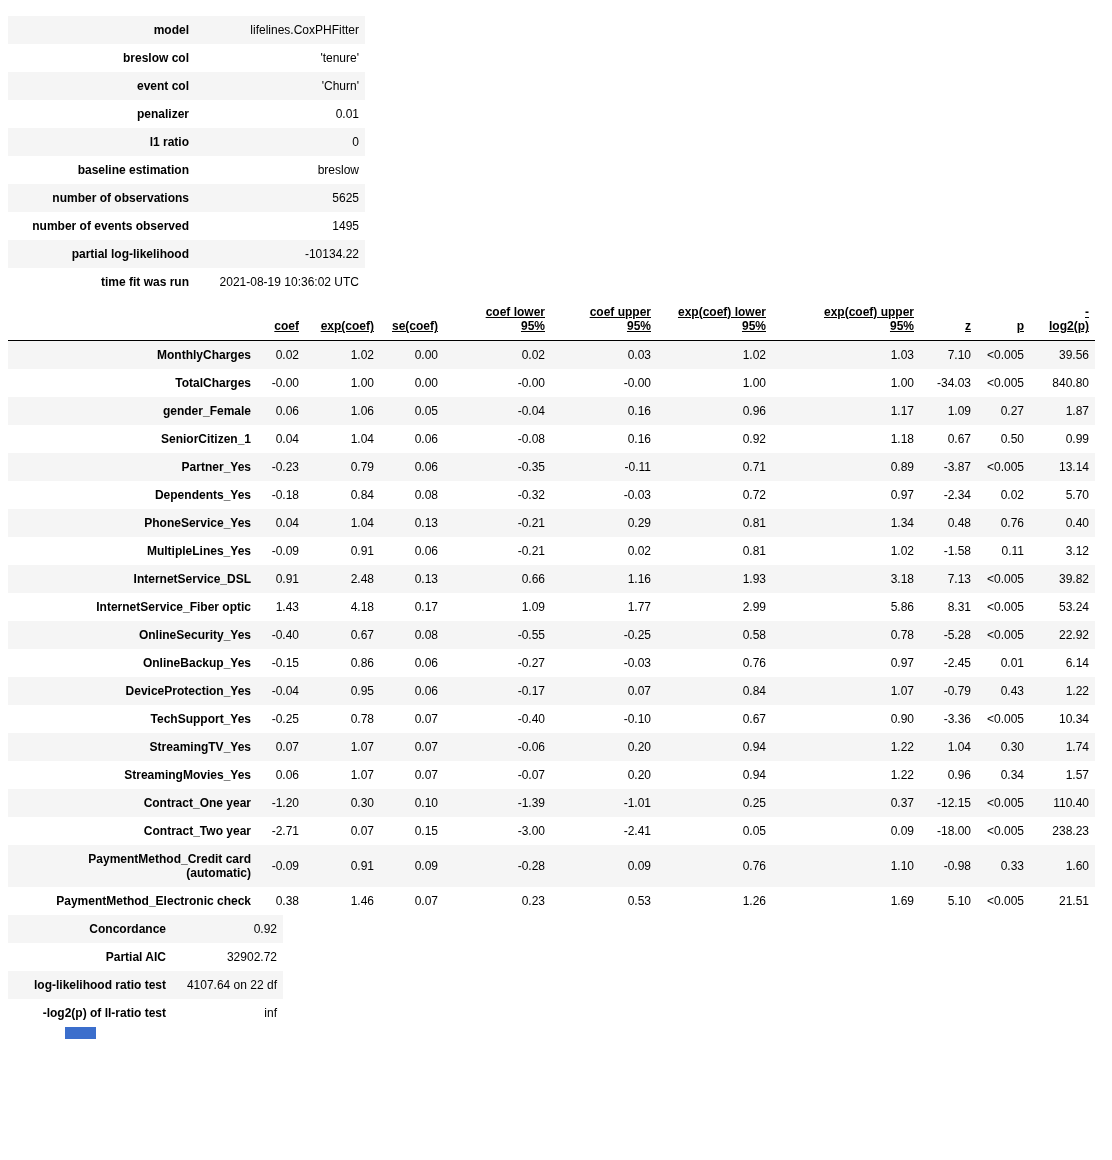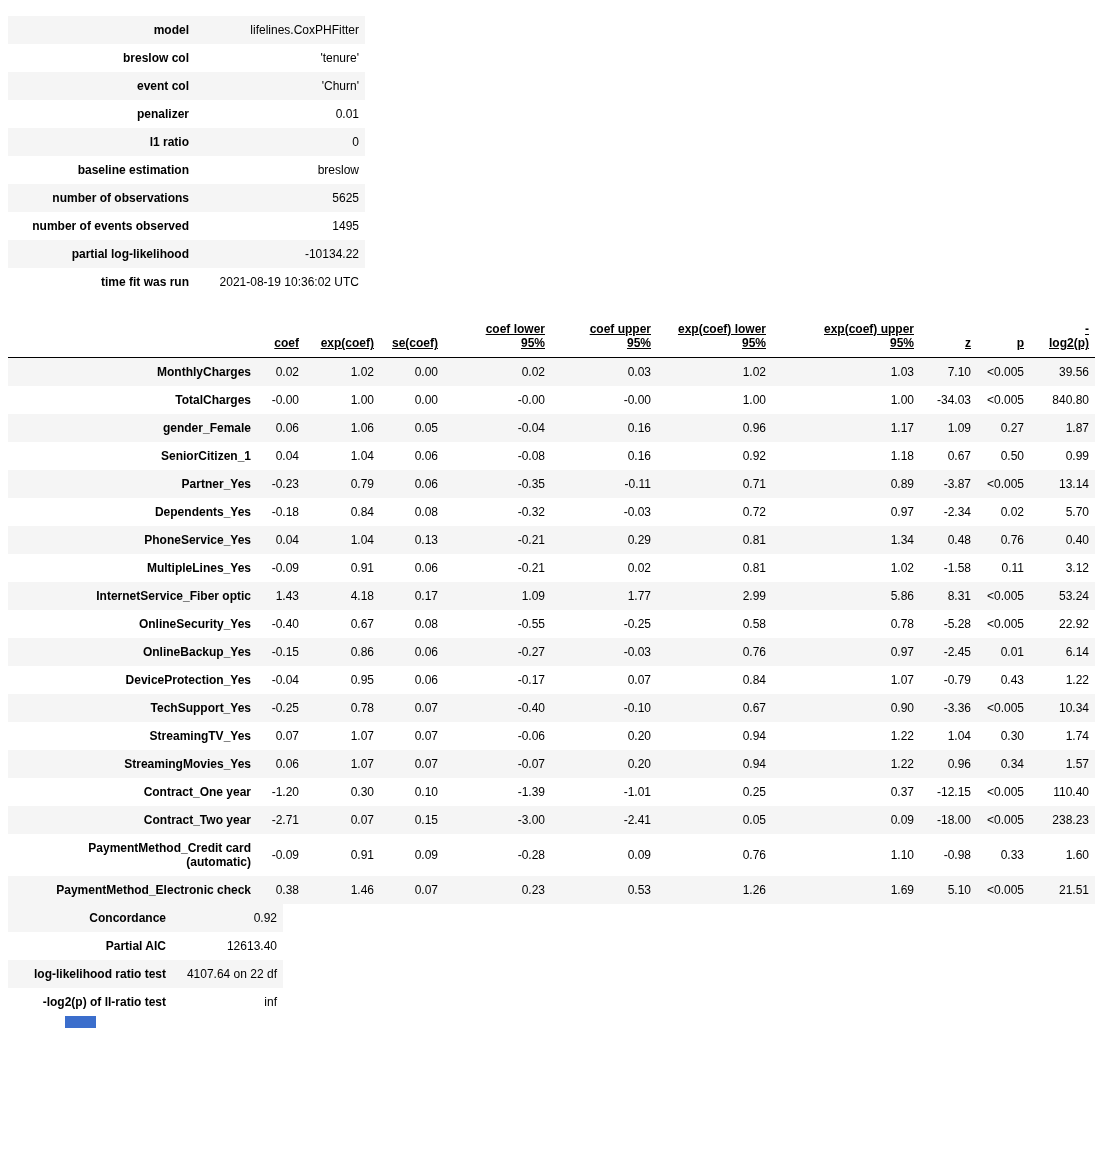--- a/index.html
+++ b/index.html
@@ -26,21 +26,21 @@
     vertical-align: middle;
     line-height: 14px;
     white-space: pre-line;
   }
   th { font-weight: 700; }
   tbody tr:nth-child(odd) { background: #f5f5f5; }
 
   .meta-table {
     table-layout: fixed;
     width: 357px;
-    margin-bottom: 22px;
+    margin-bottom: 5px;
   }
 
   .coef-table {
     table-layout: fixed;
     width: 1087px;
   }
   .coef-table thead th {
     border-bottom: 1px solid #000000;
     vertical-align: bottom;
     padding-top: 4px;
@@ -245,20 +245,33 @@
           <td>0.06</td>
           <td>-0.21</td>
           <td>0.02</td>
           <td>0.81</td>
           <td>1.02</td>
           <td>-1.58</td>
           <td>0.11</td>
           <td>3.12</td>
         </tr>
         <tr>
+          <th>InternetService_DSL</th>
+          <td>0.91</td>
+          <td>2.48</td>
+          <td>0.13</td>
+          <td>0.66</td>
+          <td>1.16</td>
+          <td>1.93</td>
+          <td>3.18</td>
+          <td>7.13</td>
+          <td>&lt;0.005</td>
+          <td>39.82</td>
+        </tr>
+        <tr>
           <th>InternetService_Fiber optic</th>
           <td>1.43</td>
           <td>4.18</td>
           <td>0.17</td>
           <td>1.09</td>
           <td>1.77</td>
           <td>2.99</td>
           <td>5.86</td>
           <td>8.31</td>
           <td>&lt;0.005</td>
@@ -403,21 +416,21 @@
       <col style="width:164px">
       <col style="width:111px">
     </colgroup>
     <tbody>
         <tr>
           <th>Concordance</th>
           <td>0.92</td>
         </tr>
         <tr>
           <th>Partial AIC</th>
-          <td>12613.40</td>
+          <td>32902.72</td>
         </tr>
         <tr>
           <th>log-likelihood ratio test</th>
           <td>4107.64 on 22 df</td>
         </tr>
         <tr>
           <th>-log2(p) of ll-ratio test</th>
           <td>inf</td>
         </tr>
       </tbody>

